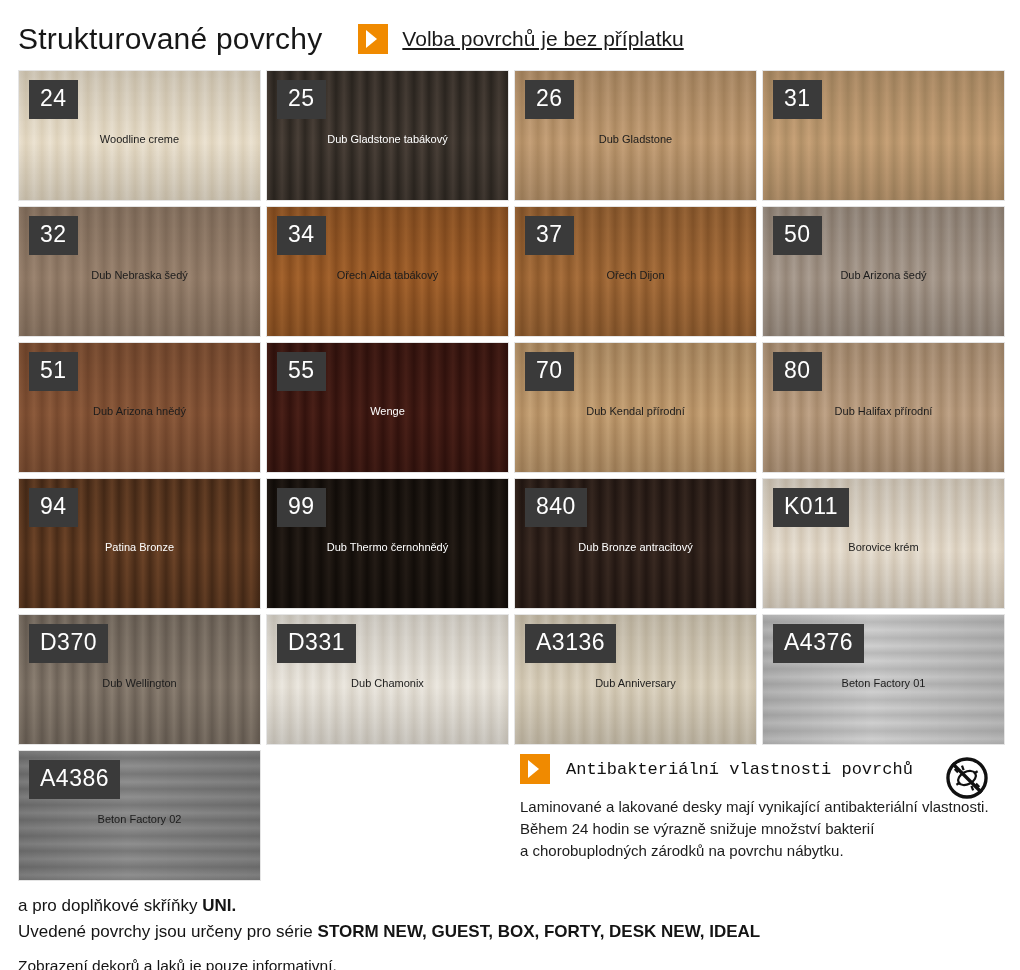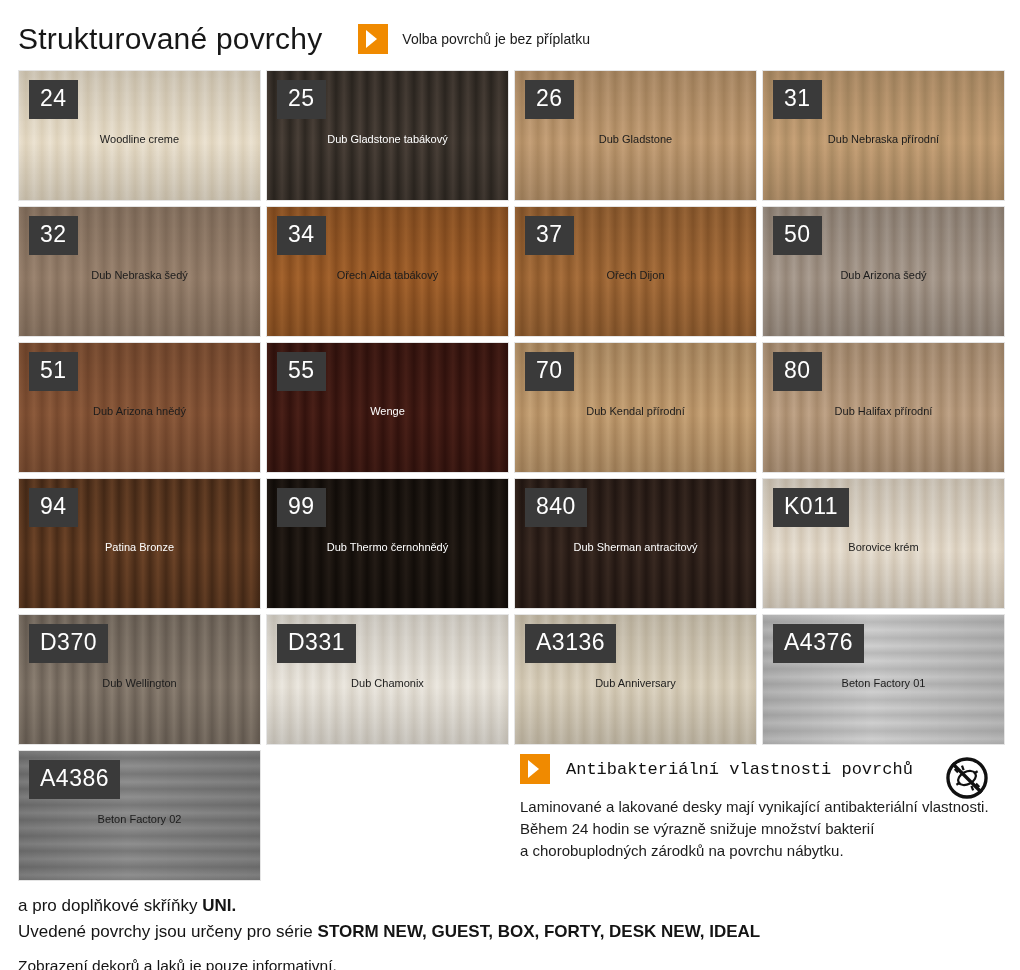--- a/index.html
+++ b/index.html
@@ -48,23 +48,24 @@
   .flag-icon::after {
     content: "";
     position: absolute;
     left: 8px; top: 6px;
     width: 0; height: 0;
     border-left: 11px solid #ffffff;
     border-top: 9px solid transparent;
     border-bottom: 9px solid transparent;
   }
   .header-note {
-    font-size: 14px;
+    font-size: 21px;
     color: #1a1a1a;
     white-space: nowrap;
+    text-decoration: underline;
   }
 
   
   .grid {
     margin-top: 8px;
     display: grid;
     grid-template-columns: repeat(4, 243px);
     grid-auto-rows: 131px;
     column-gap: 5px;
     row-gap: 5px;
@@ -175,21 +176,20 @@
         <div class="name light">Dub Gladstone tabákový</div>
       </div>
       <div class="swatch">
         <div class="grain" style="background: repeating-linear-gradient(90deg, rgb(198, 161, 121) 0px, rgb(176, 140, 99) 7px, rgb(198, 161, 121) 15px, rgb(176, 140, 99) 23px, rgb(198, 161, 121) 31px), linear-gradient(0deg, rgba(0, 0, 0, 0.14), rgba(255, 255, 255, 0.1) 45%, rgba(0, 0, 0, 0.12)); background-blend-mode: multiply;"></div>
         <div class="code">26</div>
         <div class="name dark">Dub Gladstone</div>
       </div>
       <div class="swatch">
         <div class="grain" style="background: repeating-linear-gradient(90deg, rgb(200, 162, 120) 0px, rgb(176, 143, 102) 7px, rgb(200, 162, 120) 15px, rgb(176, 143, 102) 23px, rgb(200, 162, 120) 31px), linear-gradient(0deg, rgba(0, 0, 0, 0.14), rgba(255, 255, 255, 0.1) 45%, rgba(0, 0, 0, 0.12)); background-blend-mode: multiply;"></div>
         <div class="code">31</div>
-        <div class="name dark">Dub Nebraska přírodní</div>
       </div>
       <div class="swatch">
         <div class="grain" style="background: repeating-linear-gradient(90deg, rgb(156, 133, 113) 0px, rgb(136, 114, 95) 7px, rgb(156, 133, 113) 15px, rgb(136, 114, 95) 23px, rgb(156, 133, 113) 31px), linear-gradient(0deg, rgba(0, 0, 0, 0.14), rgba(255, 255, 255, 0.1) 45%, rgba(0, 0, 0, 0.12)); background-blend-mode: multiply;"></div>
         <div class="code">32</div>
         <div class="name dark">Dub Nebraska šedý</div>
       </div>
       <div class="swatch">
         <div class="grain" style="background: repeating-linear-gradient(90deg, rgb(165, 100, 46) 0px, rgb(138, 79, 32) 7px, rgb(165, 100, 46) 15px, rgb(138, 79, 32) 23px, rgb(165, 100, 46) 31px), linear-gradient(0deg, rgba(0, 0, 0, 0.14), rgba(255, 255, 255, 0.1) 45%, rgba(0, 0, 0, 0.12)); background-blend-mode: multiply;"></div>
         <div class="code">34</div>
         <div class="name dark">Ořech Aida tabákový</div>
@@ -230,21 +230,21 @@
         <div class="name light">Patina Bronze</div>
       </div>
       <div class="swatch">
         <div class="grain" style="background: repeating-linear-gradient(90deg, rgb(36, 28, 22) 0px, rgb(18, 13, 9) 7px, rgb(36, 28, 22) 15px, rgb(18, 13, 9) 23px, rgb(36, 28, 22) 31px), linear-gradient(0deg, rgba(0, 0, 0, 0.14), rgba(255, 255, 255, 0.1) 45%, rgba(0, 0, 0, 0.12)); background-blend-mode: multiply;"></div>
         <div class="code">99</div>
         <div class="name light">Dub Thermo černohnědý</div>
       </div>
       <div class="swatch">
         <div class="grain" style="background: repeating-linear-gradient(90deg, rgb(58, 42, 34) 0px, rgb(36, 24, 19) 7px, rgb(58, 42, 34) 15px, rgb(36, 24, 19) 23px, rgb(58, 42, 34) 31px), linear-gradient(0deg, rgba(0, 0, 0, 0.14), rgba(255, 255, 255, 0.1) 45%, rgba(0, 0, 0, 0.12)); background-blend-mode: multiply;"></div>
         <div class="code">840</div>
-        <div class="name light">Dub Sherman antracitový</div>
+        <div class="name light">Dub Bronze antracitový</div>
       </div>
       <div class="swatch">
         <div class="grain" style="background: repeating-linear-gradient(90deg, rgb(232, 224, 211) 0px, rgb(216, 204, 186) 7px, rgb(232, 224, 211) 15px, rgb(216, 204, 186) 23px, rgb(232, 224, 211) 31px), linear-gradient(0deg, rgba(0, 0, 0, 0.14), rgba(255, 255, 255, 0.1) 45%, rgba(0, 0, 0, 0.12)); background-blend-mode: multiply;"></div>
         <div class="code">K011</div>
         <div class="name dark">Borovice krém</div>
       </div>
       <div class="swatch">
         <div class="grain" style="background: repeating-linear-gradient(90deg, rgb(139, 127, 114) 0px, rgb(111, 100, 89) 7px, rgb(139, 127, 114) 15px, rgb(111, 100, 89) 23px, rgb(139, 127, 114) 31px), linear-gradient(0deg, rgba(0, 0, 0, 0.14), rgba(255, 255, 255, 0.1) 45%, rgba(0, 0, 0, 0.12)); background-blend-mode: multiply;"></div>
         <div class="code">D370</div>
         <div class="name dark">Dub Wellington</div>

